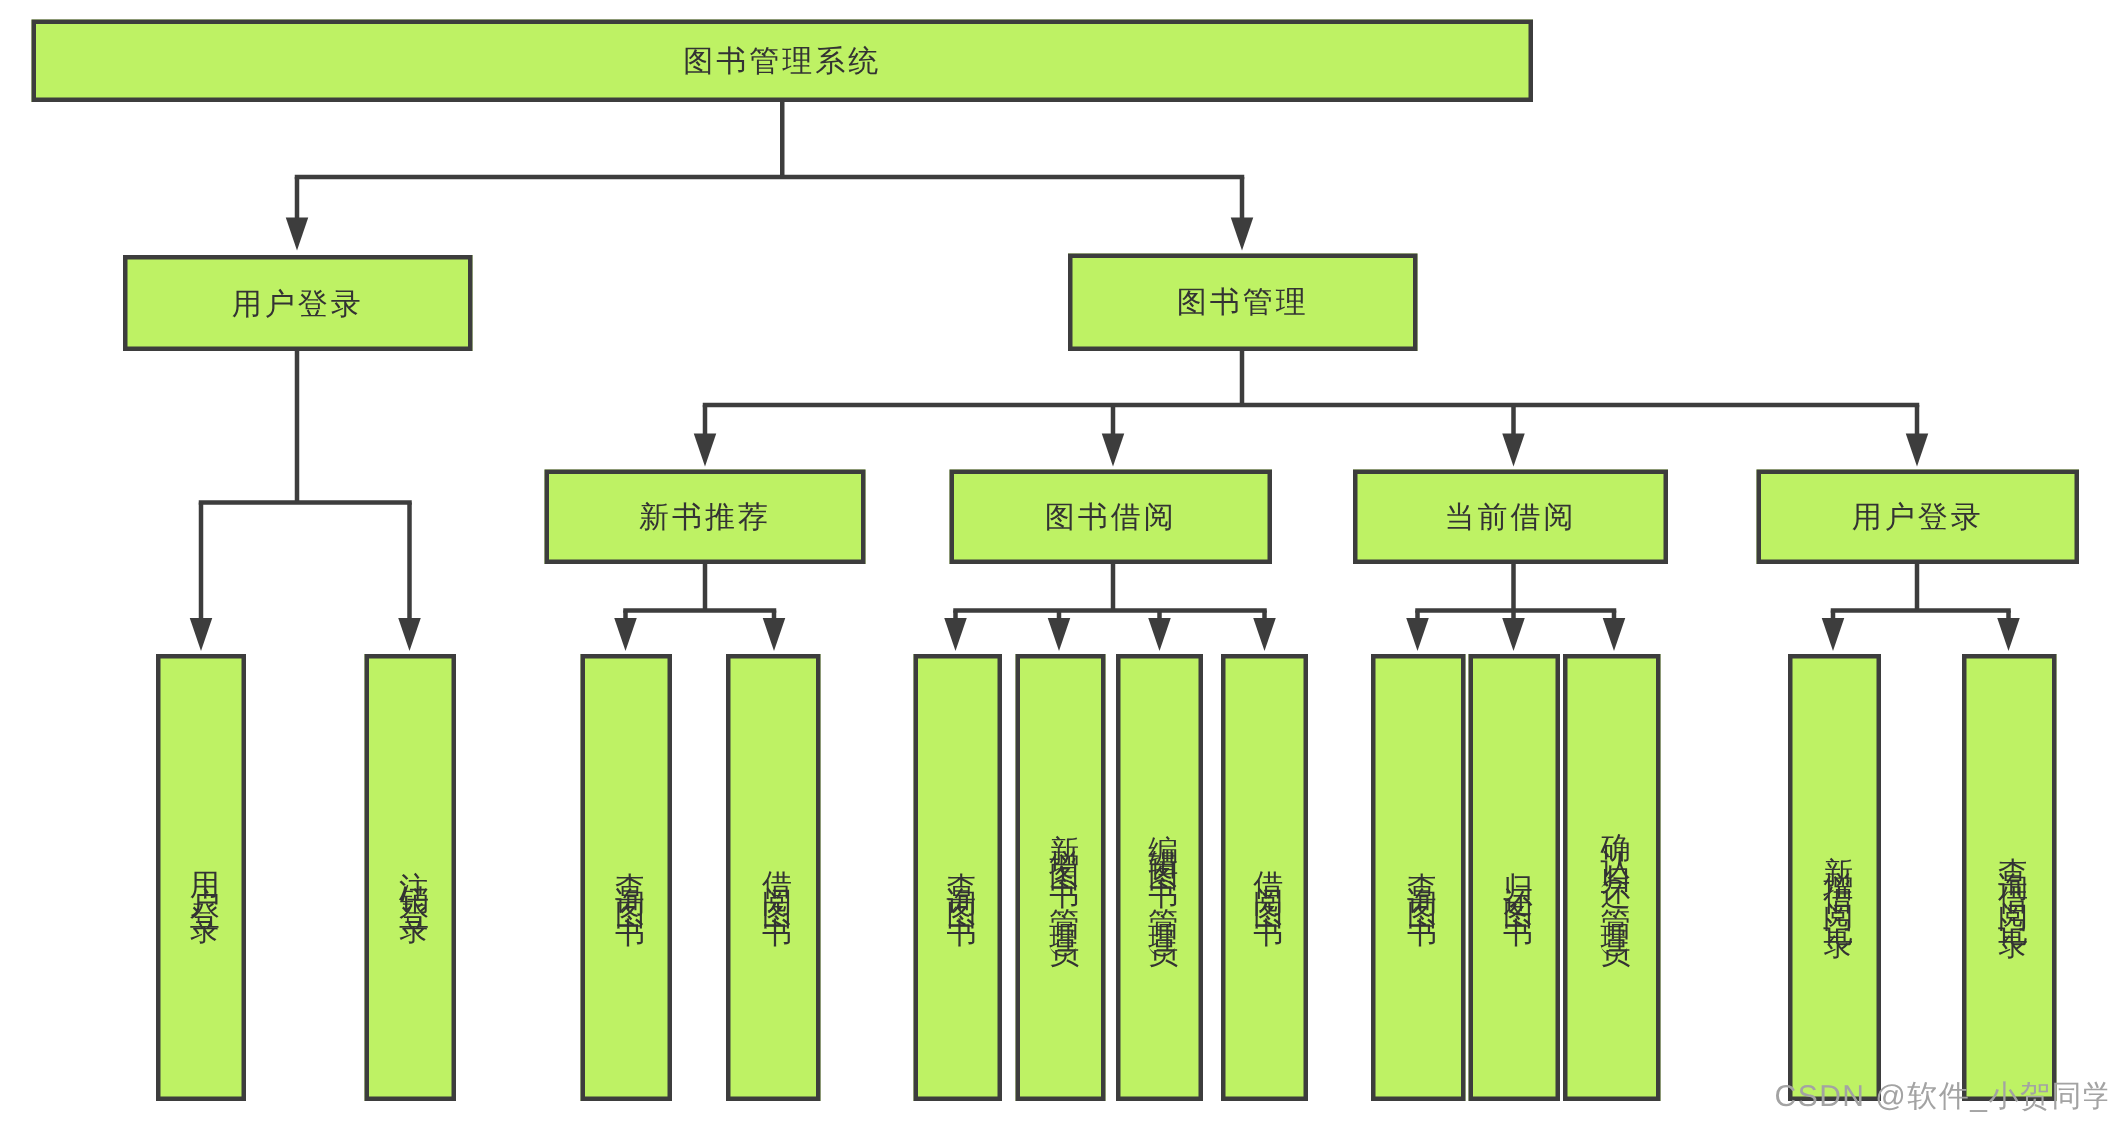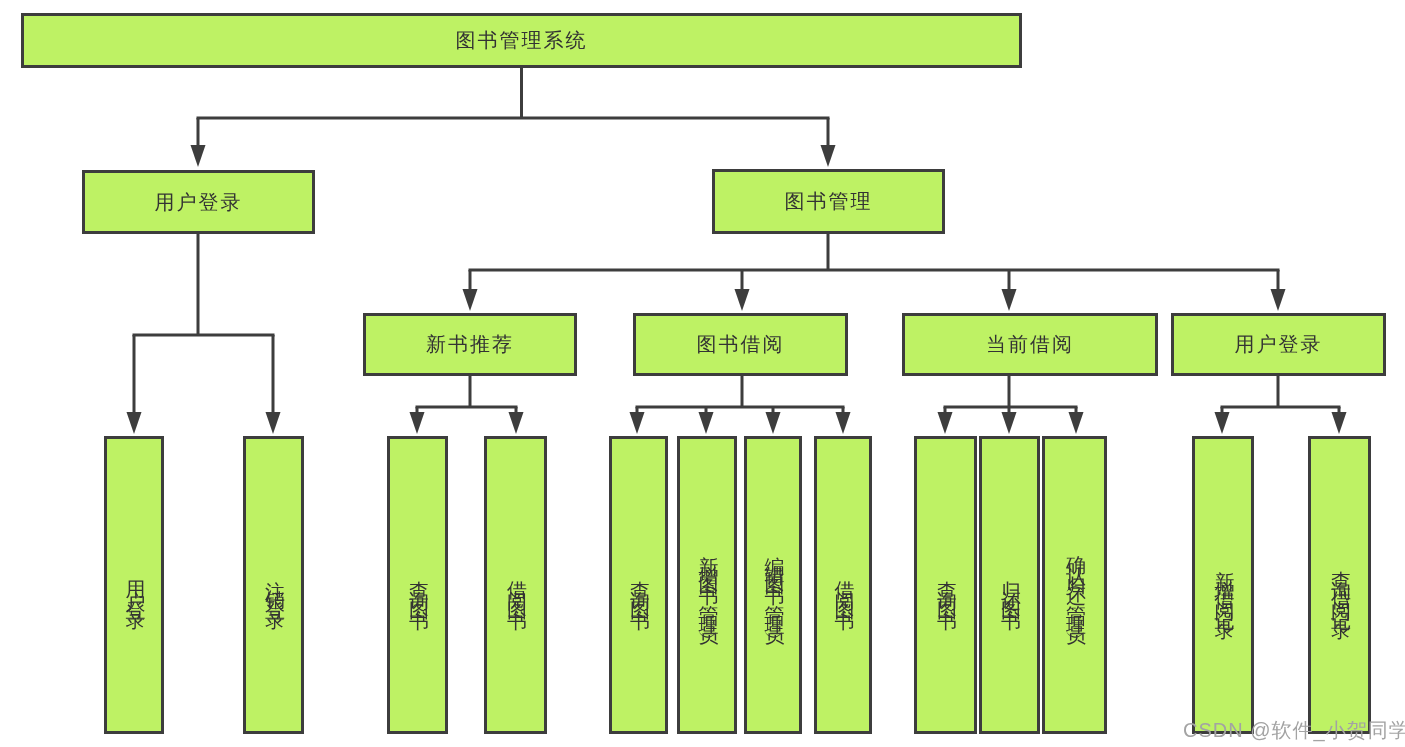--- a/index.html
+++ b/index.html
@@ -135,21 +135,21 @@
     </g>
   </svg>
 
   <div class="node h-label" style="left:21px; top:13px; width:1001px; height:55px;">图书管理系统</div>
 
   <div class="node h-label" style="left:82px; top:170px; width:233px; height:64px;">用户登录</div>
   <div class="node h-label" style="left:712px; top:169px; width:233px; height:65px;">图书管理</div>
 
   <div class="node h-label" style="left:363px; top:313px; width:214px; height:63px;">新书推荐</div>
   <div class="node h-label" style="left:633px; top:313px; width:215px; height:63px;">图书借阅</div>
-  <div class="node h-label" style="left:902px; top:313px; width:256px; height:63px;">当前借阅</div>
+  <div class="node h-label" style="left:902px; top:313px; width:210px; height:63px;">当前借阅</div>
   <div class="node h-label" style="left:1171px; top:313px; width:215px; height:63px;">用户登录</div>
 
   <div class="node leaf" style="left:104px; top:436px; width:60px; height:298px;">
     <span>用户登录</span>
   </div>
   <div class="node leaf" style="left:243px; top:436px; width:61px; height:298px;">
     <span>注销登录</span>
   </div>
 
   <div class="node leaf" style="left:387px; top:436px; width:61px; height:298px;">

